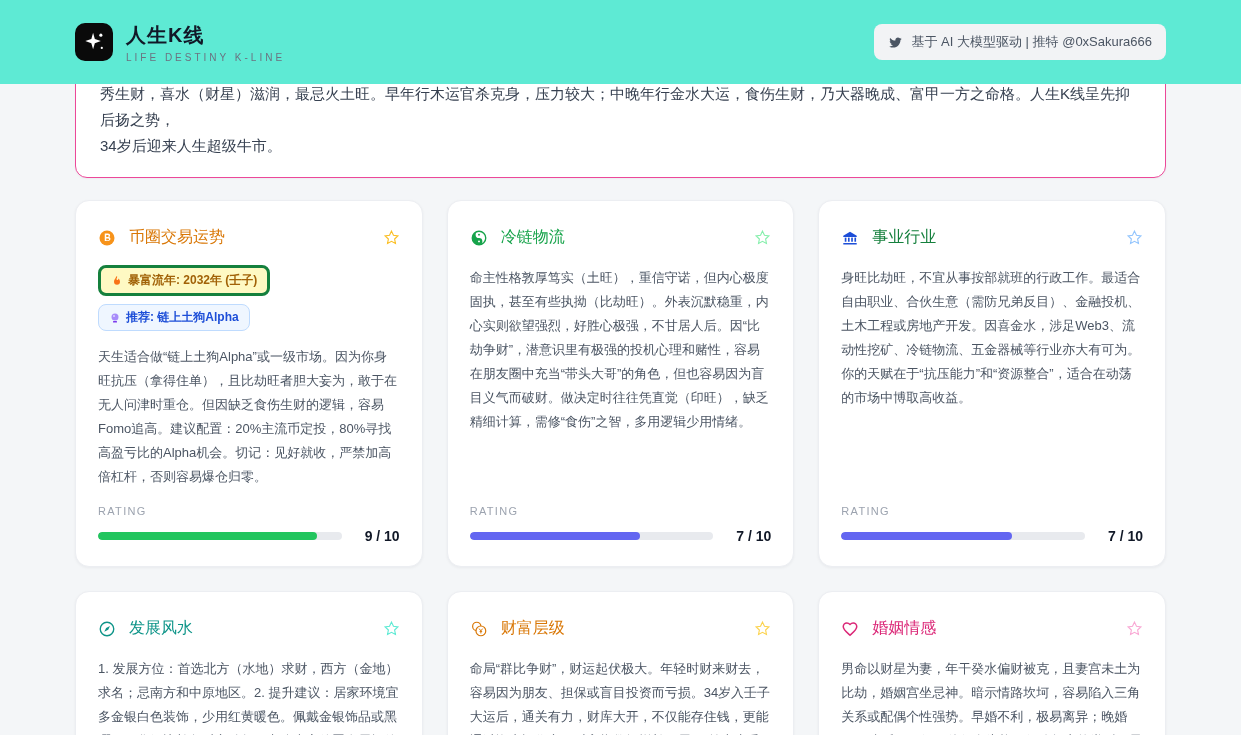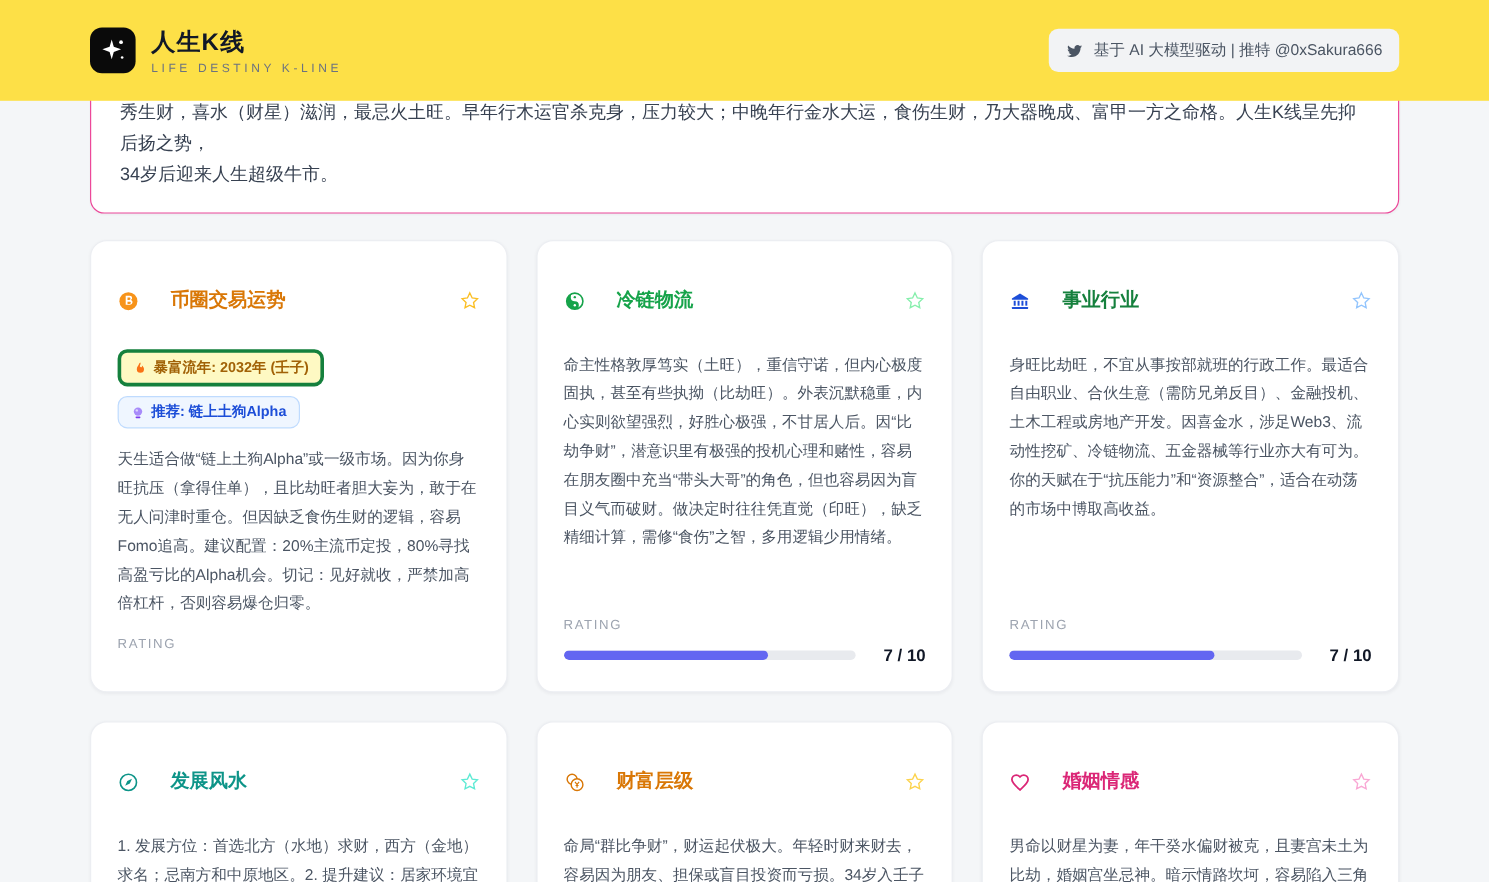--- a/index.html
+++ b/index.html
@@ -4,21 +4,21 @@
 <style>
   html,body{margin:0;padding:0;}
   body{
     width:1241px;height:735px;overflow:hidden;
     background:#f4f6f8;
     font-family:"Liberation Sans","DejaVu Sans",sans-serif;
     color:#374151;
   }
   .inner{max-width:1091px;margin:0 auto;}
   
-  .header{position:relative;z-index:10;background:#fde047;height:84px;}
+  .header{position:relative;z-index:10;background:#5eead4;height:84px;}
   .header .inner{height:84px;display:flex;align-items:center;justify-content:space-between;}
   .brand{display:flex;align-items:center;gap:13px;}
   .logo{width:38px;height:38px;border-radius:10px;background:#0a0a0a;display:flex;align-items:center;justify-content:center;}
   .brand-title{font-size:20px;font-weight:800;color:#111827;letter-spacing:1px;}
   .brand-sub{font-size:10px;letter-spacing:3px;color:#6b7280;margin-top:3px;}
   .header-badge{display:flex;align-items:center;gap:8px;background:#f2f3f5;border-radius:8px;
     padding:9px 14px;font-size:13px;color:#4b5563;cursor:pointer;white-space:nowrap;}
   
   .summary-card{
     position:relative;z-index:1;background:#fff;border:1px solid #ec4899;border-radius:12px;
@@ -28,21 +28,21 @@
   .summary-card p{margin:0;font-size:15px;line-height:26px;color:#374151;}
   
   .grid{display:grid;grid-template-columns:repeat(3,1fr);gap:24px;margin-top:22px;}
   .card{
     background:#fff;border:1px solid #eceef2;border-radius:14px;padding:22px;
     box-shadow:0 1px 3px rgba(16,24,40,.05);
     display:flex;flex-direction:column;
   }
   .card-head{display:flex;align-items:center;gap:9px;}
   .card-icon{display:flex;align-items:center;}
-  .card-title{flex:1;margin:17px;font-size:16px;font-weight:700;}
+  .card-title{flex:1;margin:4px;font-size:16px;font-weight:400;}
   .star{display:flex;align-items:flex-start;cursor:pointer;}
   .badges{display:flex;gap:8px;margin-top:13px;flex-wrap:wrap;}
   .badge{display:inline-flex;align-items:center;gap:5px;padding:4px 10px;border-radius:8px;
     font-size:12px;font-weight:700;white-space:nowrap;}
   .badge-1{border:3px solid #15803d;}
   .badge-2{border:1px solid #bfdbfe;}
   .card-body{margin:14px 0 16px;font-size:13px;line-height:24px;color:#4b5563;}
   .rating{margin-top:auto;}
   .rating-label{font-size:11px;font-weight:400;letter-spacing:.12em;color:#9ca3af;margin-bottom:11px;}
   .rating-row{display:flex;align-items:center;}
@@ -121,20 +121,26 @@
                 <circle cx="10" cy="8" r="2" fill="#ddd6fe"></circle>
                 <rect x="8" y="18" width="8" height="3" rx="1.2" fill="#7c3aed"></rect>
               </svg>
             </span>
           <span>推荐: 链上土狗Alpha</span>
         </span>
       </div>
       <p class="card-body">天生适合做“链上土狗Alpha”或一级市场。因为你身旺抗压（拿得住单），且比劫旺者胆大妄为，敢于在无人问津时重仓。但因缺乏食伤生财的逻辑，容易Fomo追高。建议配置：20%主流币定投，80%寻找高盈亏比的Alpha机会。切记：见好就收，严禁加高倍杠杆，否则容易爆仓归零。</p>
       <div class="rating">
         <div class="rating-label">RATING</div>
+        <div class="rating-row">
+          <div class="bar-track">
+            <div class="bar-fill" style="width: 90%; background-color: rgb(34, 197, 94);"></div>
+          </div>
+          <div class="score">9 / 10</div>
+        </div>
       </div>
     </article>
 
     <article class="card">
       <div class="card-head">
         <span class="card-icon">
           <svg viewBox="0 0 24 24" width="18" height="18">
               <circle cx="12" cy="12" r="9" fill="none" stroke="#16a34a" stroke-width="1.8"></circle>
               <path d="M12 3a9 9 0 0 0 0 18 4.5 4.5 0 0 0 0-9 4.5 4.5 0 0 1 0-9z" fill="#16a34a"></path>
               <circle cx="12" cy="7.5" r="1.3" fill="#16a34a"></circle>

